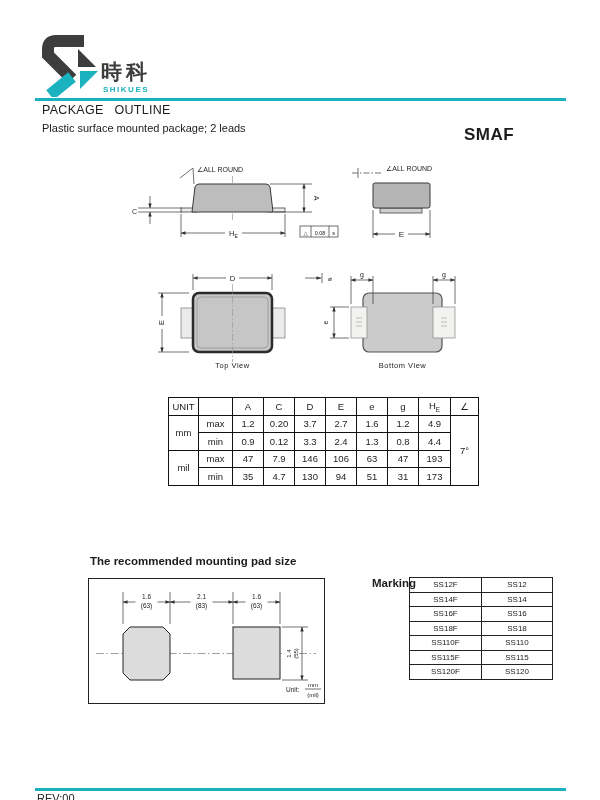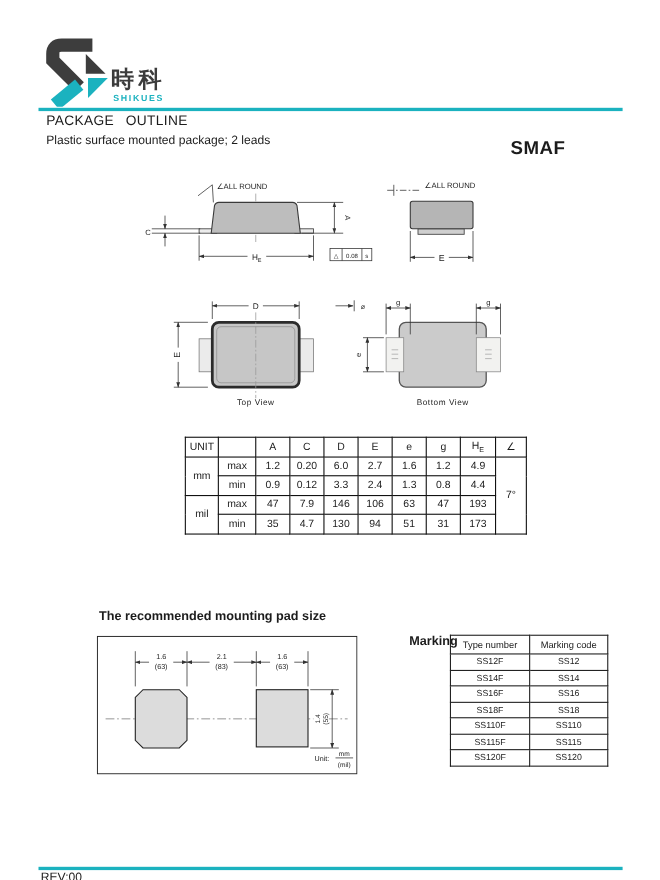--- a/index.html
+++ b/index.html
@@ -201,21 +201,21 @@
         <td>e</td>
         <td>g</td>
         <td><span>H</span><sub>E</sub></td>
         <td>∠</td>
       </tr>
       <tr>
         <td rowspan="2">mm</td>
         <td>max</td>
         <td>1.2</td>
         <td>0.20</td>
-        <td>6.0</td>
+        <td>3.7</td>
         <td>2.7</td>
         <td>1.6</td>
         <td>1.2</td>
         <td>4.9</td>
         <td rowspan="4">7°</td>
       </tr>
       <tr>
         <td>min</td>
         <td>0.9</td>
         <td>0.12</td>
@@ -291,24 +291,20 @@
   </svg>
 
   <div class="abs" id="marking-heading">Marking</div>
   <div class="abs" id="marking-table">
     <table>
       <colgroup>
           <col style="width:72px">
           <col style="width:71px">
         </colgroup>
       <tbody>
-          <tr class="hdr">
-        <td>Type number</td>
-        <td>Marking code</td>
-      </tr>
       <tr>
             <td>SS12F</td>
             <td>SS12</td>
           </tr>
       <tr>
             <td>SS14F</td>
             <td>SS14</td>
           </tr>
       <tr>
             <td>SS16F</td>

